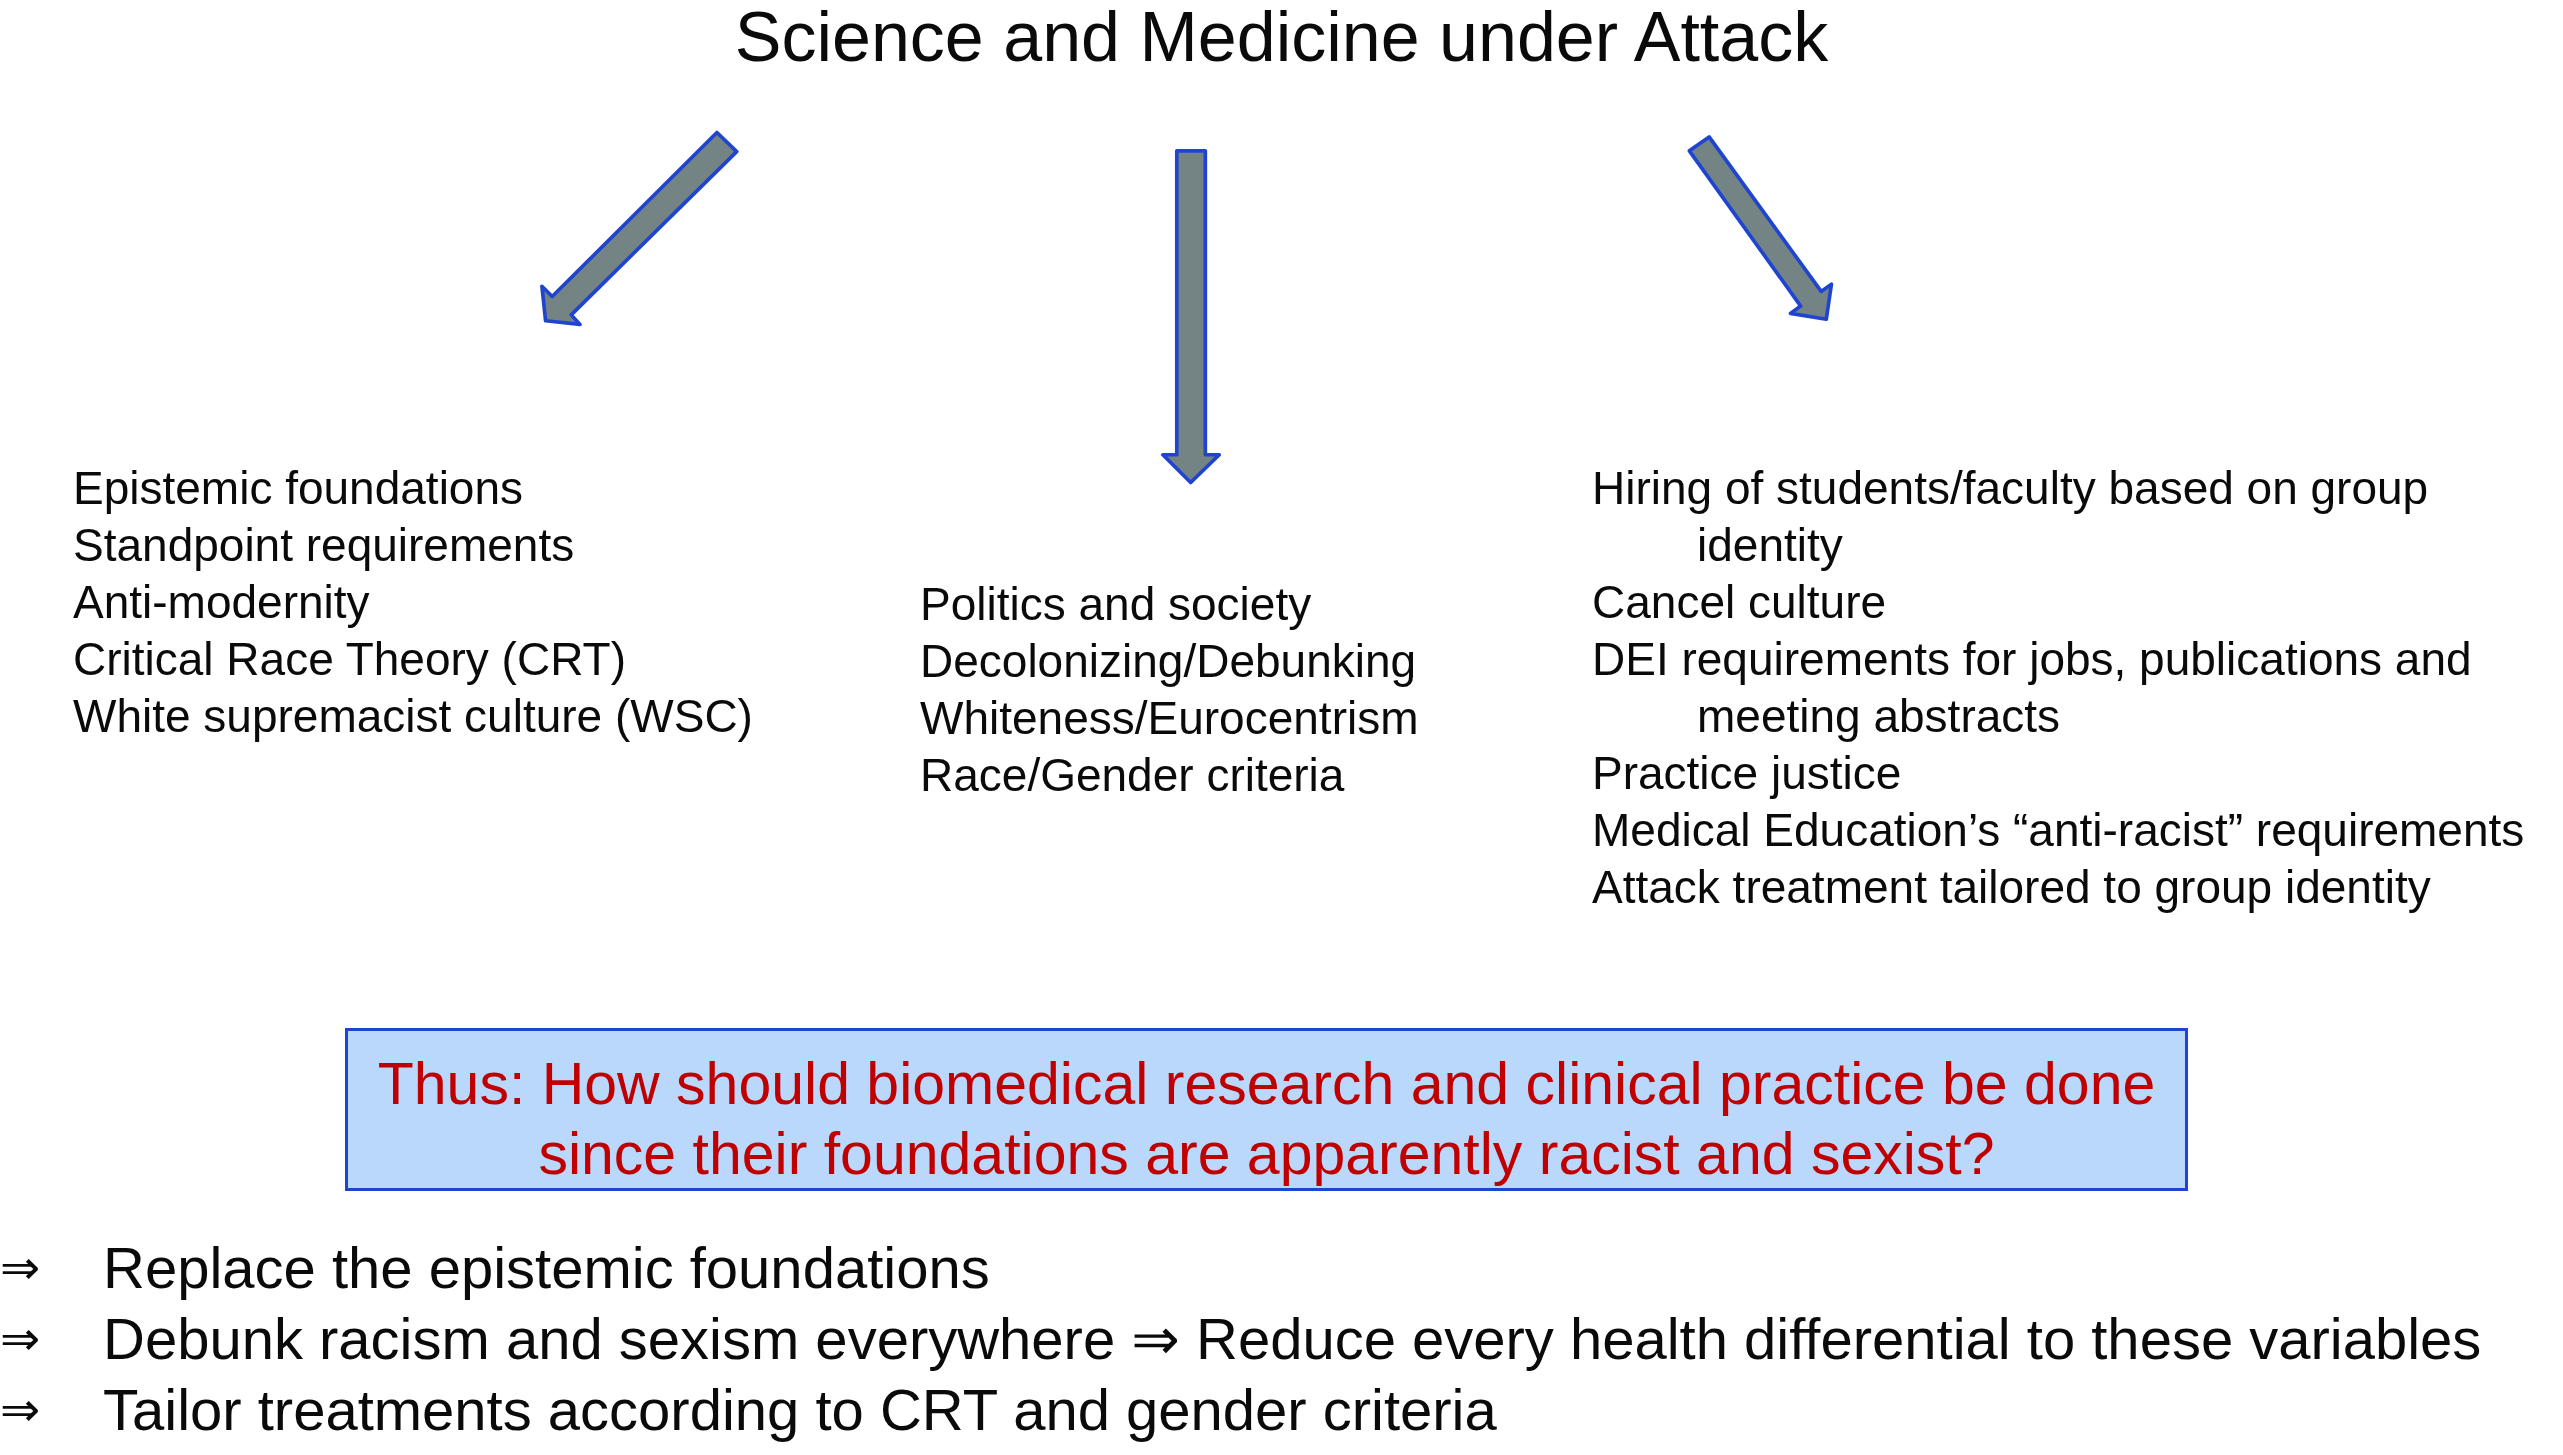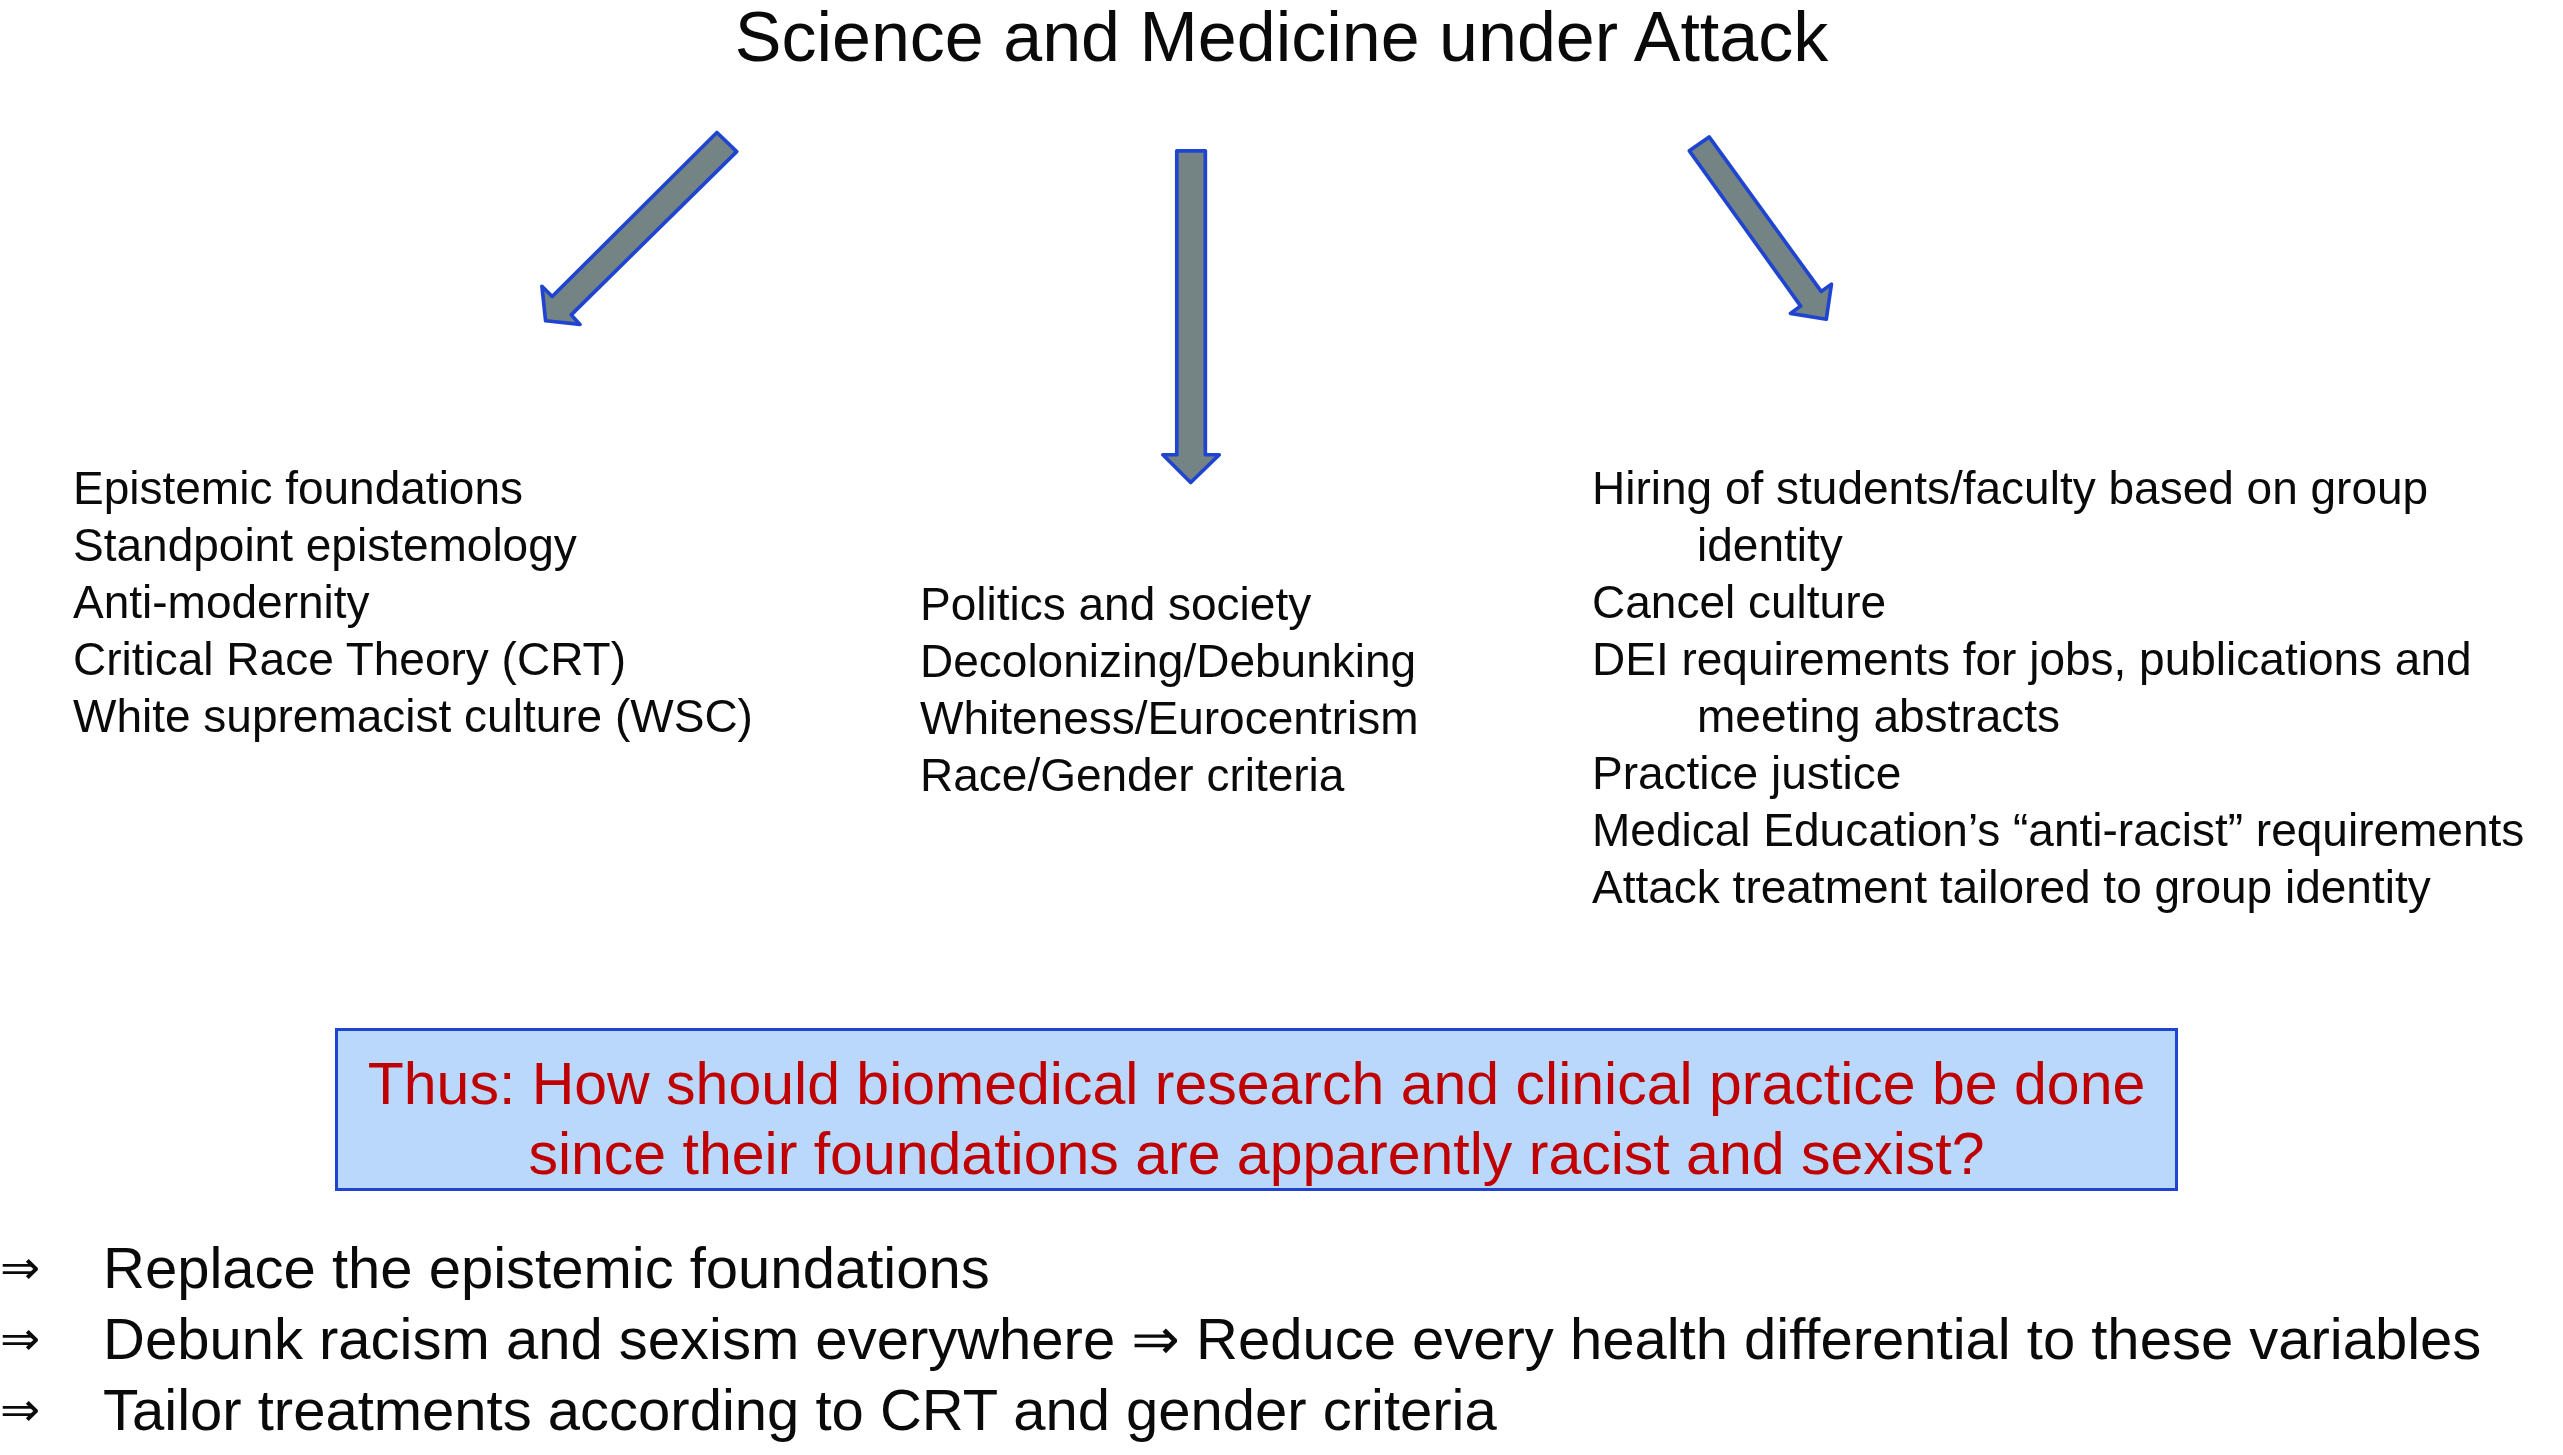--- a/index.html
+++ b/index.html
@@ -8,21 +8,21 @@
     .abs { position: absolute; }
     .title { left: 0; width: 2563px; top: 0; text-align: center;
              font-size: 70px; line-height: 70px; padding-top: 1.5px; white-space: nowrap; }
     .col { font-size: 46px; line-height: 57px; white-space: nowrap; }
     .col .heading { font-weight: normal; }
     .col .indent { padding-left: 105px; }
     #col-left { left: 73px; top: 460px; }
     #col-mid { left: 920px; top: 576px; }
     #col-right { left: 1592px; top: 460px; }
     .arrows-svg { position: absolute; left: 0; top: 0; width: 2563px; height: 1455px; }
-    .callout { left: 335px; top: 1028px; width: 1843px; height: 163px;
+    .callout { left: 345px; top: 1028px; width: 1843px; height: 163px;
                background: #bad7fc; border: 3.7px solid #1f45d0; box-sizing: border-box; }
     .callout-text { position: absolute; left: 0; right: 0; top: 17.6px; text-align: center;
                     color: #c00000; font-size: 59px; line-height: 70px; white-space: nowrap; }
     .conclusions { left: 0; top: 1232px; font-size: 58px; line-height: 71px; white-space: nowrap; }
     .concl-row { position: relative; height: 71px; }
     .concl-arrow { position: absolute; left: 0; top: 0; width: 66px; font-family: "DejaVu Sans", sans-serif;
                    font-size: 48px; line-height: 71px; }
     .concl-text { position: absolute; left: 103px; top: 0; }
   </style>
 </head>
@@ -34,21 +34,21 @@
 
   <polygon points="979,181 1006,207 780,430 792,443 745,438 740,391 754,405" fill="#748484" stroke="#1f45d0" stroke-width="5" stroke-linejoin="round"></polygon>
 
   <polygon points="1607,206 1646,206 1646,621 1665,621 1626,659 1588,621 1607,621" fill="#748484" stroke="#1f45d0" stroke-width="5" stroke-linejoin="round"></polygon>
 
   <polygon points="2307,206 2334,187 2487,398 2501,388 2494,436 2445,428 2459,418" fill="#748484" stroke="#1f45d0" stroke-width="5" stroke-linejoin="round"></polygon>
 </svg>
 
 <div class="abs col" id="col-left">
   <div class="heading">Epistemic foundations</div>
-  <div>Standpoint epistemology</div>
+  <div>Standpoint requirements</div>
   <div>Anti-modernity</div>
   <div>Critical Race Theory (CRT)</div>
   <div>White supremacist culture (WSC)</div>
 </div>
 
 <div class="abs col" id="col-mid">
   <div class="heading">Politics and society</div>
   <div>Decolonizing/Debunking</div>
   <div>Whiteness/Eurocentrism</div>
   <div>Race/Gender criteria</div>

